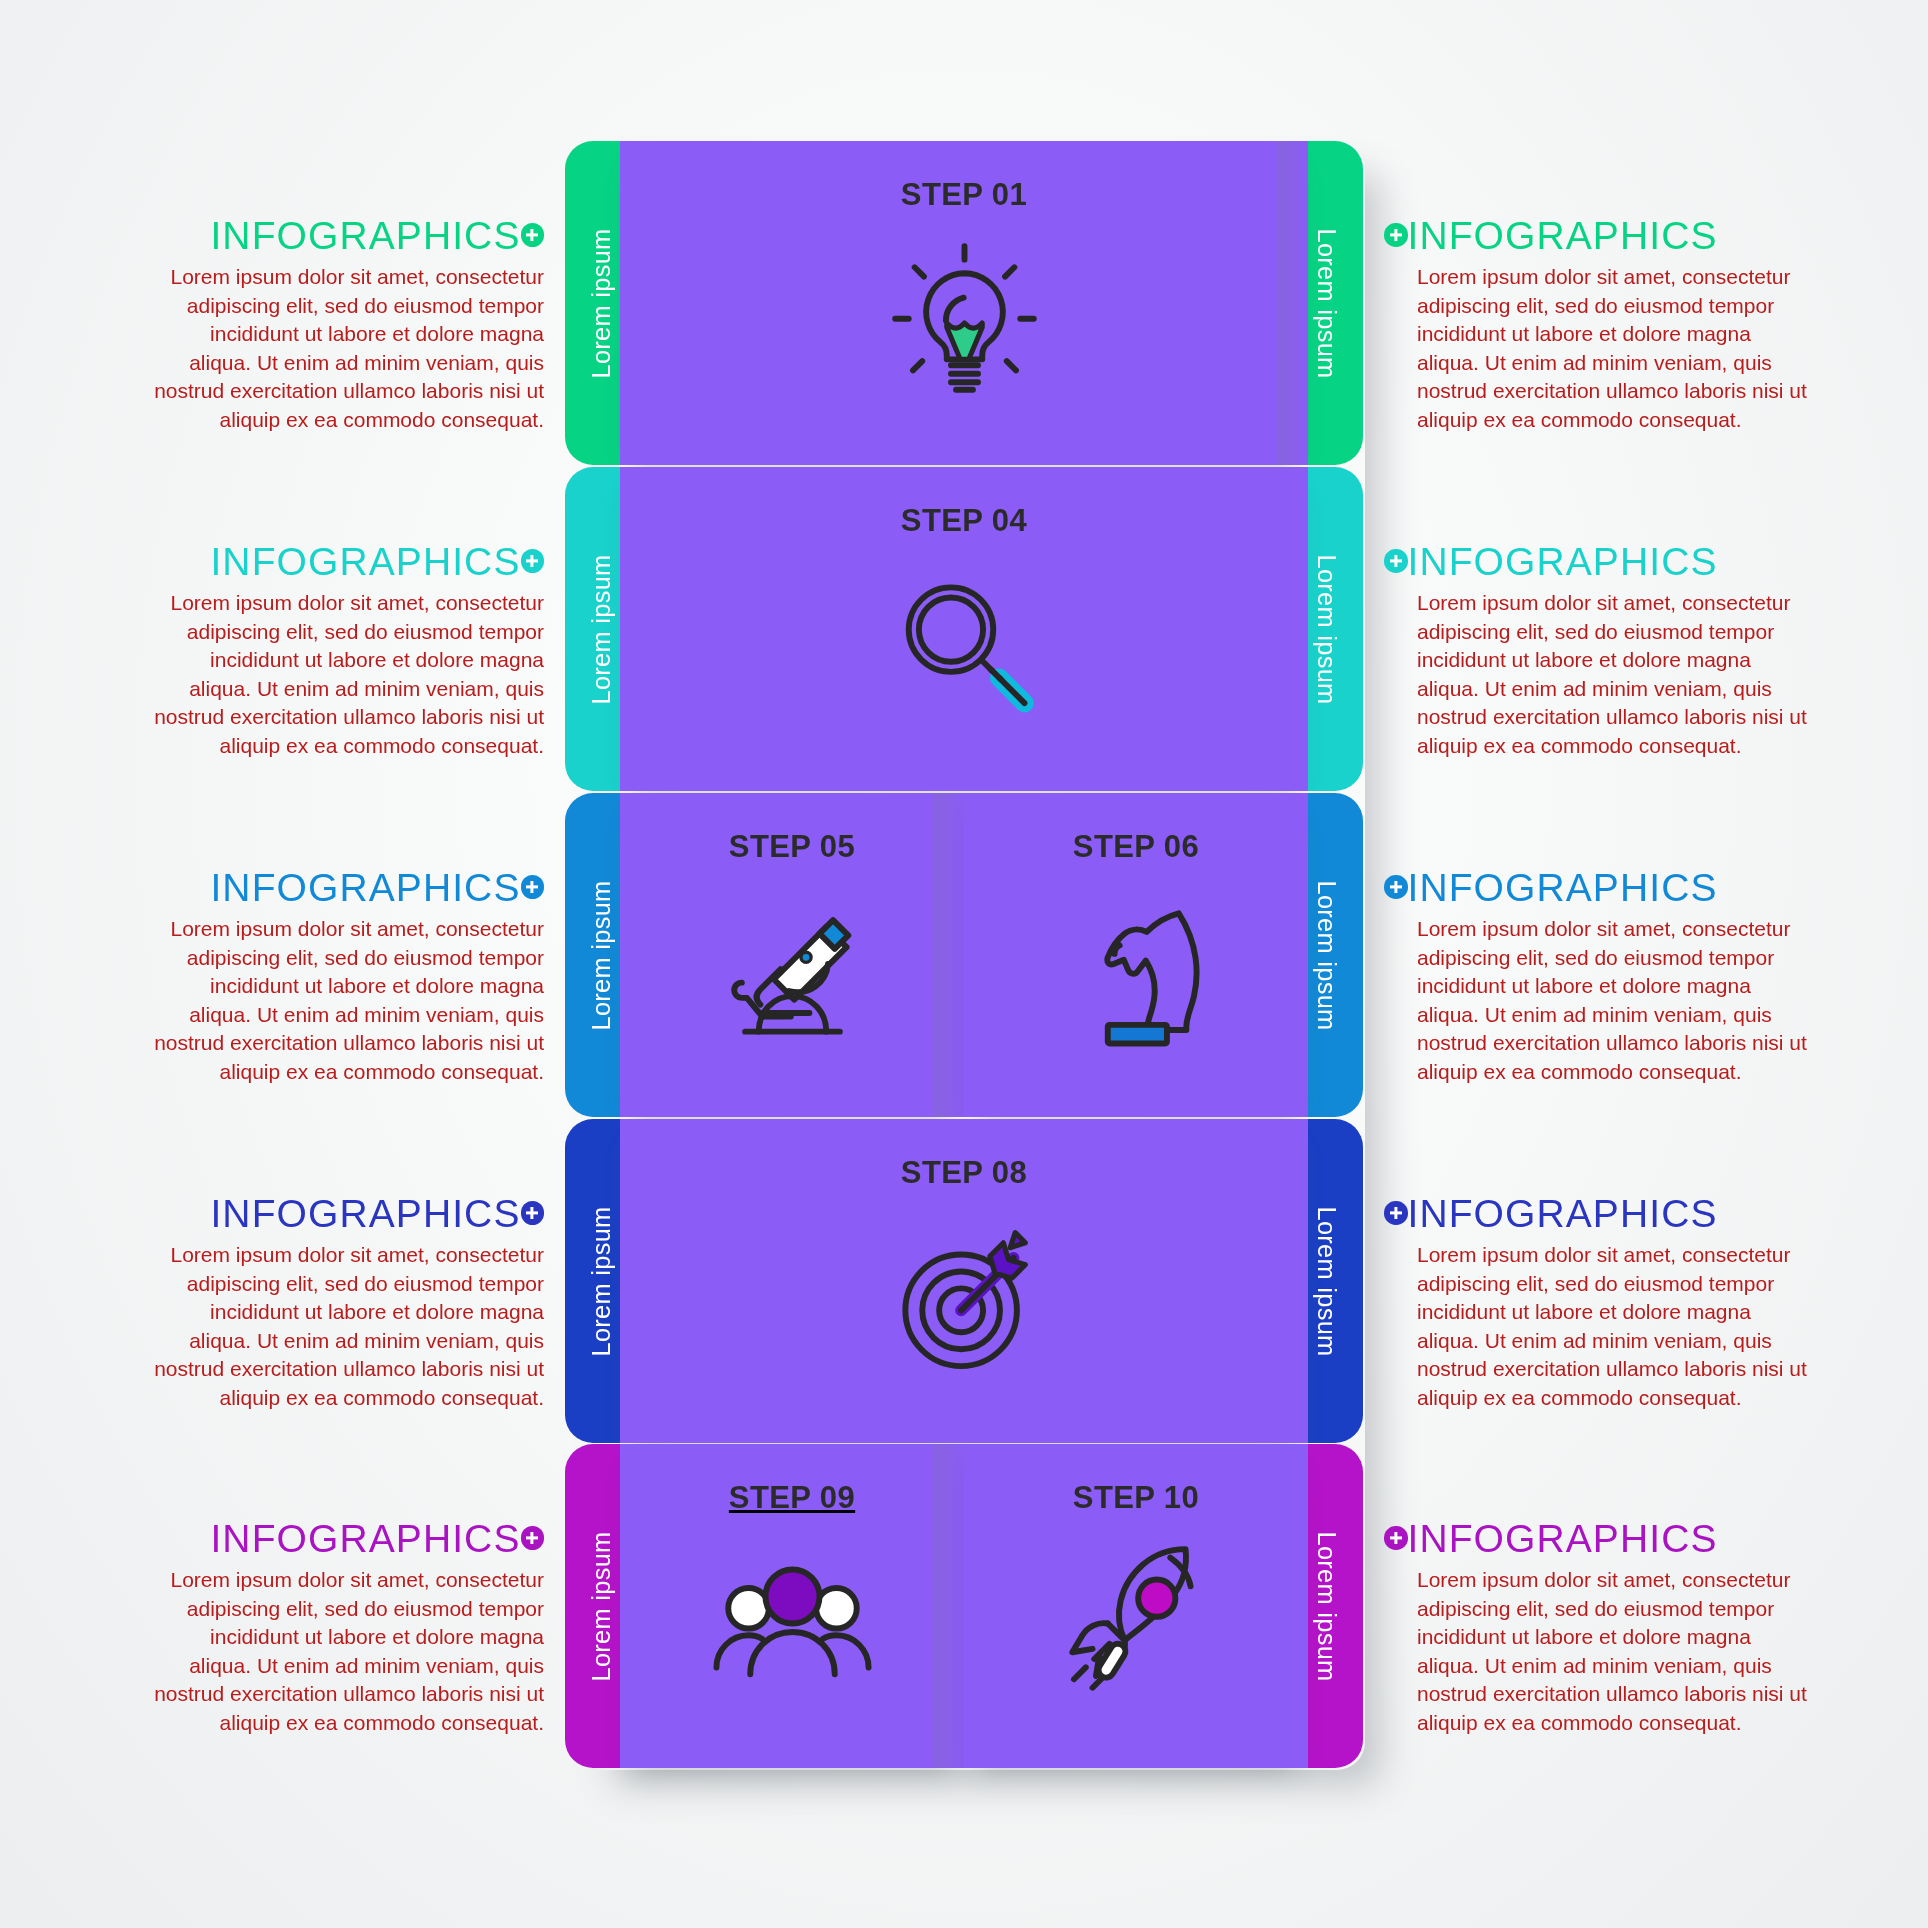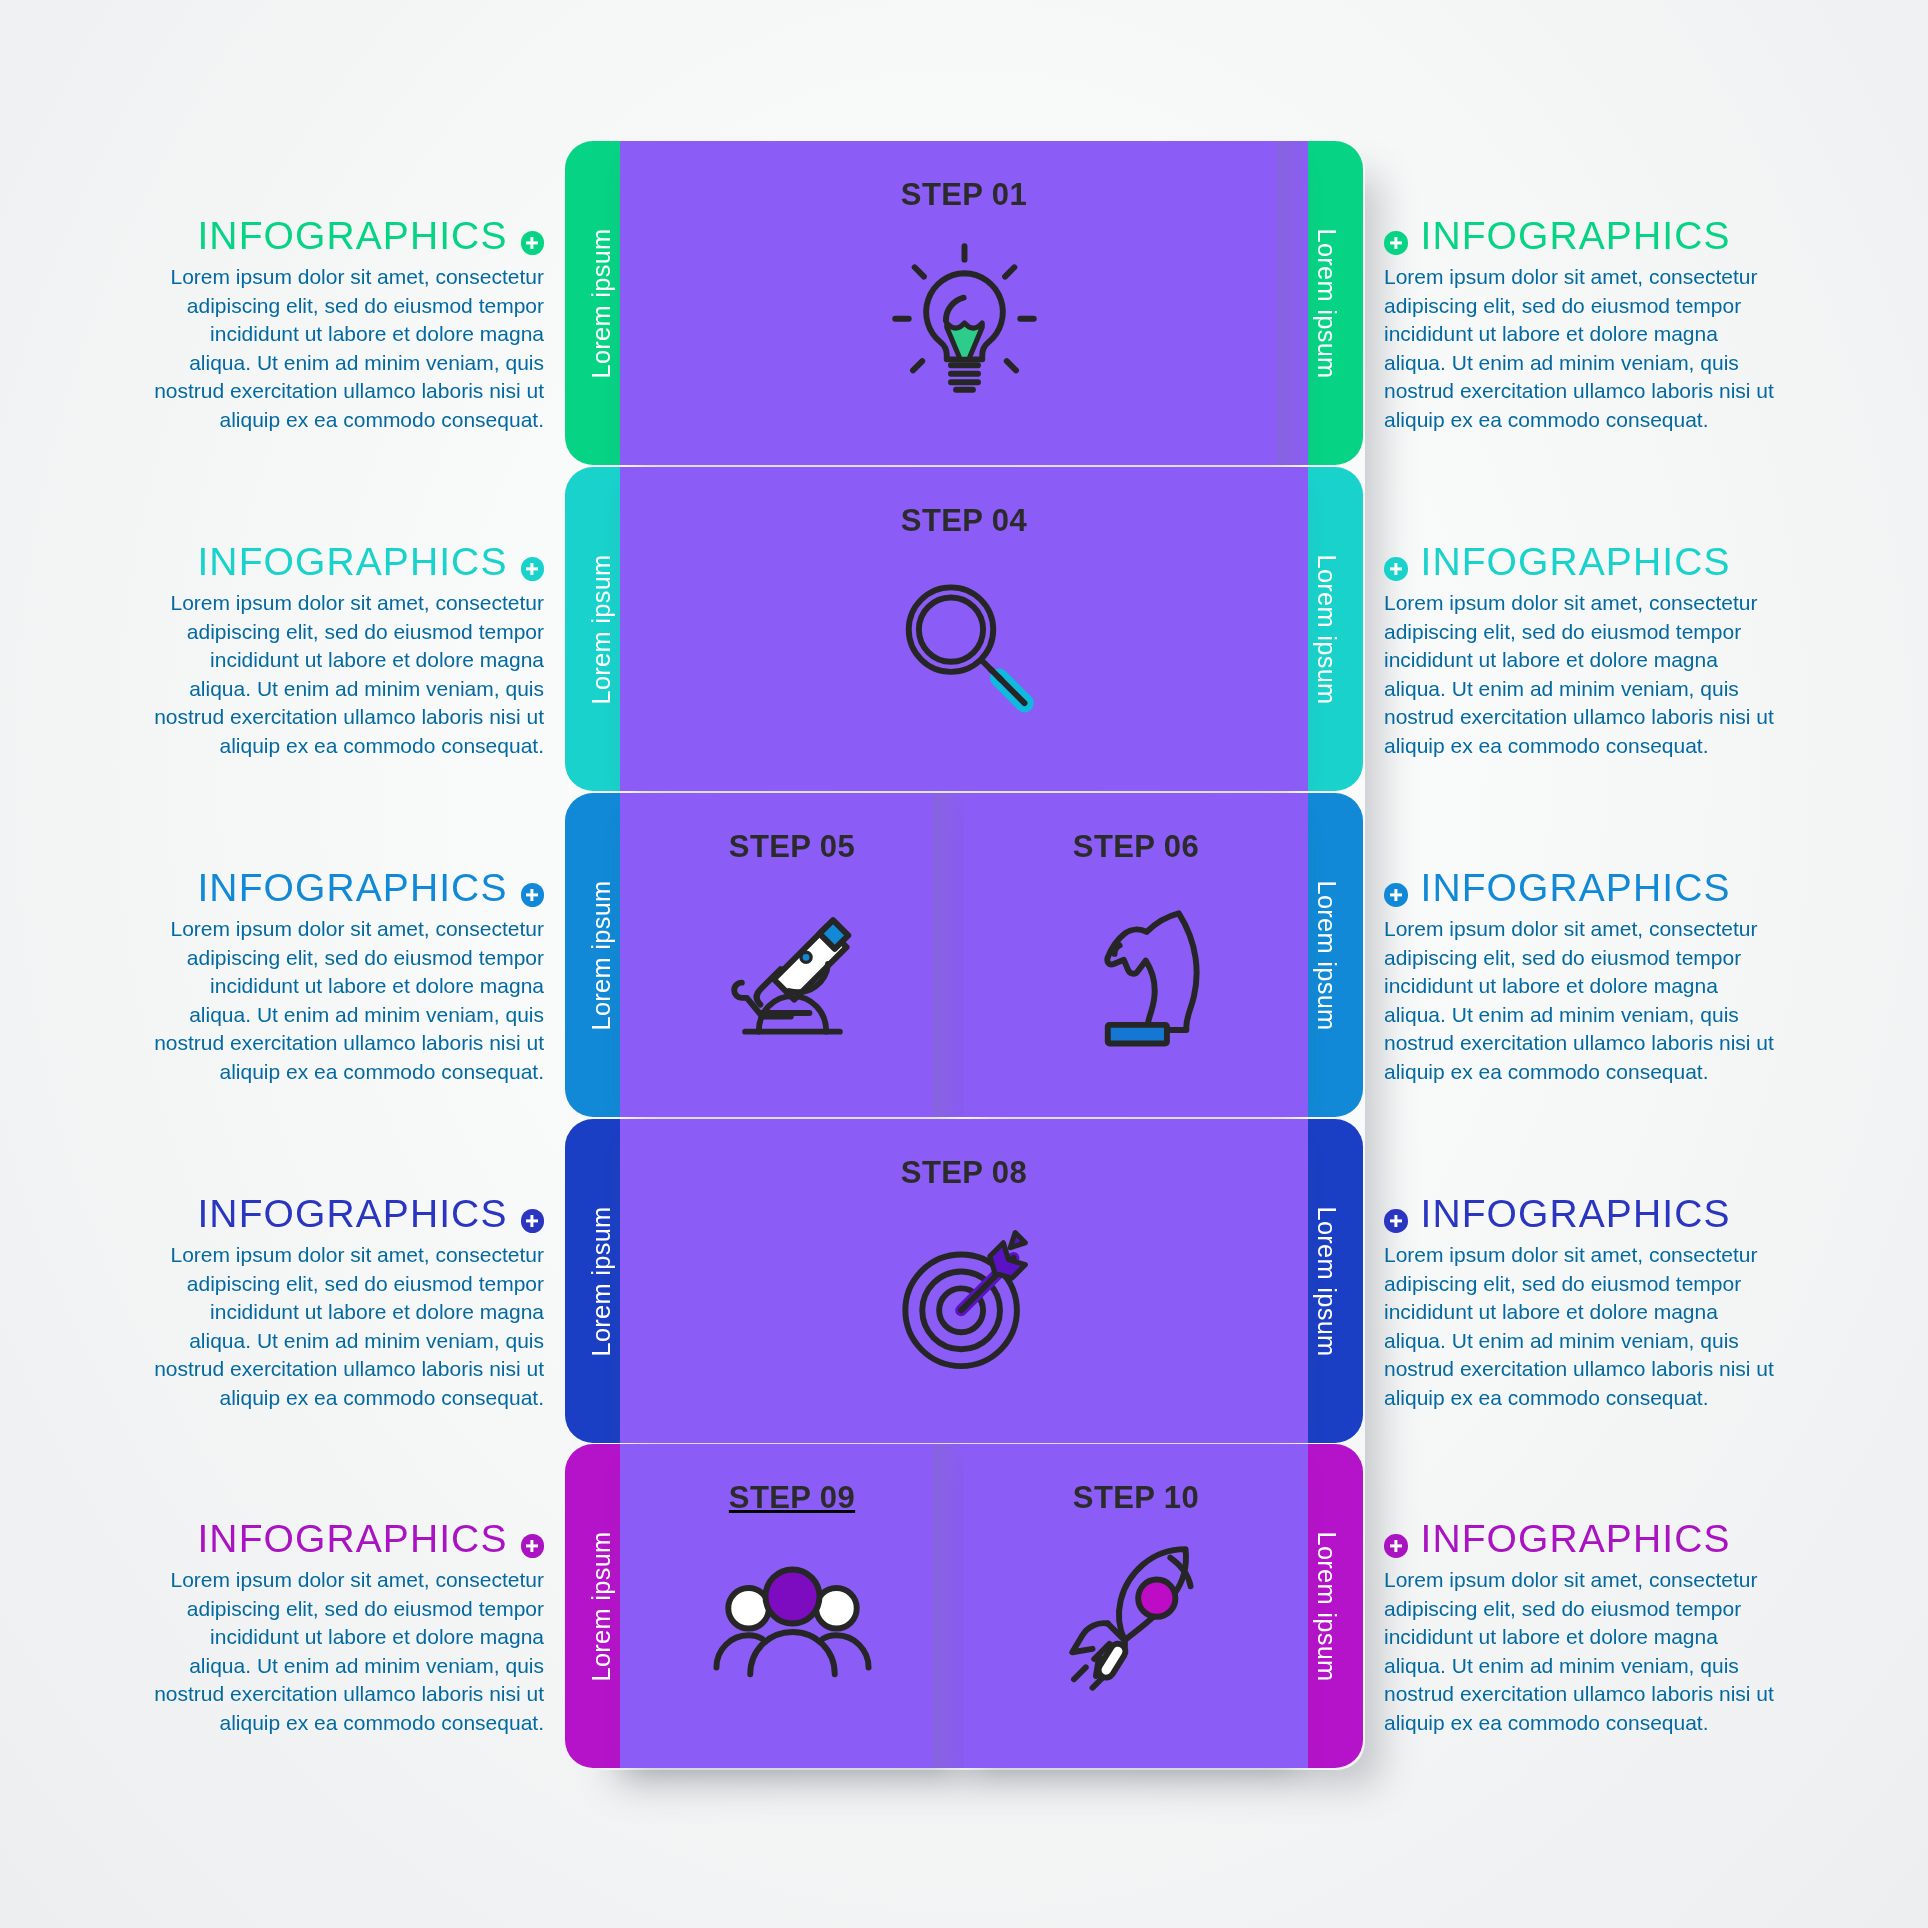--- a/index.html
+++ b/index.html
@@ -28,22 +28,21 @@
     display:flex;
     flex-direction:column;
     justify-content:center;
     box-sizing:border-box;
   }
   .side.left{padding-right:21px; text-align:right; align-items:flex-end;}
   .side.right{padding-left:21px; text-align:left; align-items:flex-start;}
 
   .headline{
     display:flex;
-    align-items:flex-end;
-    gap:13px;
+    align-items:center;
     margin-bottom:8.5px;
     margin-top:44px;
   }
   .side.right .headline{flex-direction:row;}
   .htitle{
     font-size:39px;
     letter-spacing:1.1px;
     font-weight:400;
     white-space:nowrap;
     line-height:1;
@@ -54,23 +53,24 @@
   }
   .plus::before,.plus::after{
     content:"";position:absolute;background:#ffffff;
   }
   .plus::before{left:50%;top:5.6px;width:3.2px;height:12.2px;transform:translateX(-50%);}
   .plus::after{top:50%;left:5.6px;height:3.2px;width:12.2px;transform:translateY(-50%);}
 
   .para{
     font-size:21px;
     line-height:1.36;
-    color:#0369a1;
+    color:#b91c1c;
     width:391px;
     font-weight:400;
+    margin-left:33px;
   }
   .side.left .para{text-align:right;}
   .side.right .para{text-align:left;}
 
   
   .center{
     position:relative;
     width:798px;
     flex:0 0 auto;
   }

